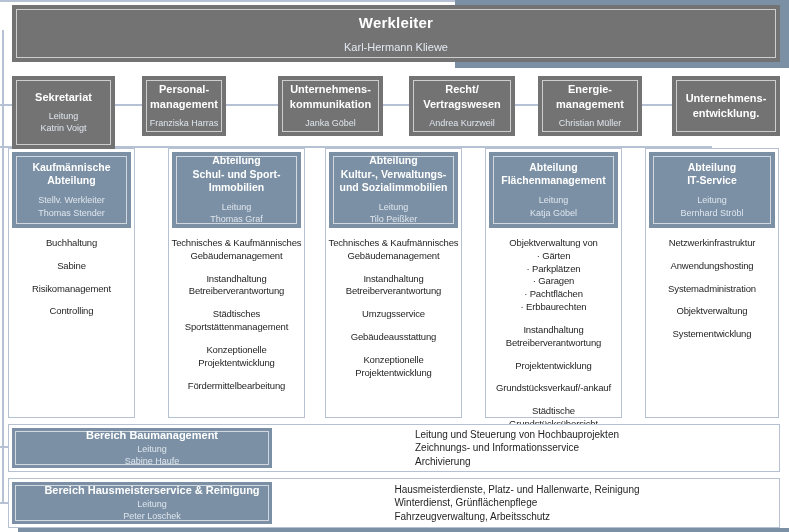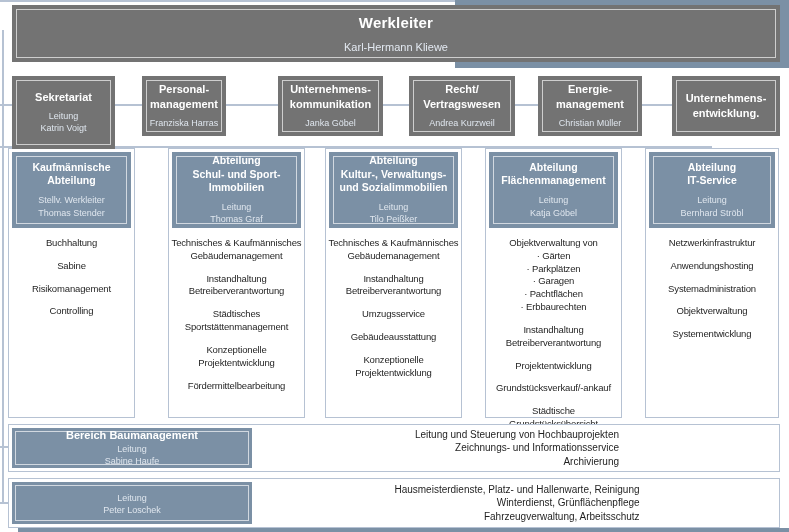--- a/index.html
+++ b/index.html
@@ -43,31 +43,31 @@
     font-size:9.5px;letter-spacing:-0.15px;color:#1f1f1f;text-align:center;
   }
   .dept-item{margin-bottom:10px;line-height:1.35;}
   .bereich-row{
     position:absolute;left:8px;width:772px;background:#ffffff;
     border:1px solid #b6c2d3;box-sizing:border-box;z-index:1;
   }
   .bereich-head{
     position:absolute;left:3px;top:3px;bottom:3px;width:240px;background:#7b90a5;
     display:flex;flex-direction:column;align-items:center;justify-content:center;
-    text-align:center;color:#fff;
+    text-align:center;color:#fff;padding-left:20px;
   }
   .bereich-head::before{
     content:"";position:absolute;inset:3px;border:1px solid rgba(255,255,255,.65);
     pointer-events:none;
   }
   .bereich-title{font-size:11px;font-weight:bold;}
   .bereich-sub{font-size:9px;color:#dfe6ee;margin-top:2px;line-height:1.35;}
   .bereich-tasks{
     position:absolute;left:250px;right:4px;top:0;bottom:0;
-    display:flex;align-items:center;justify-content:center;text-align:right;
+    display:flex;align-items:center;justify-content:center;text-align:left;
     font-size:10px;color:#1f1f1f;line-height:1.35;
   }
 </style>
 </head>
 <body>
 
 <div id="stage">
 
   <div style="position:absolute;left:455px;top:0;width:334px;height:68px;background:#7b90a5;z-index:1;"></div>
   <div class="line" style="left:0;top:0;width:460px;height:2px;"></div>
@@ -218,20 +218,21 @@
       <div class="bereich-sub ml">Leitung
 Sabine Haufe</div>
     </div>
     <div class="bereich-tasks ml">Leitung und Steuerung von Hochbauprojekten
 Zeichnungs- und Informationsservice
 Archivierung</div>
   </div>
 
   <div class="bereich-row" style="top:478px;height:50px;">
     <div class="bereich-head">
+      <div class="bereich-title">Bereich Hausmeisterservice &amp; Reinigung</div>
       <div class="bereich-sub ml">Leitung
 Peter Loschek</div>
     </div>
     <div class="bereich-tasks ml">Hausmeisterdienste, Platz- und Hallenwarte, Reinigung
 Winterdienst, Grünflächenpflege
 Fahrzeugverwaltung, Arbeitsschutz</div>
   </div>
 
   <div style="position:absolute;left:18px;top:528px;width:771px;height:4px;background:#7b90a5;z-index:0;"></div>
 

